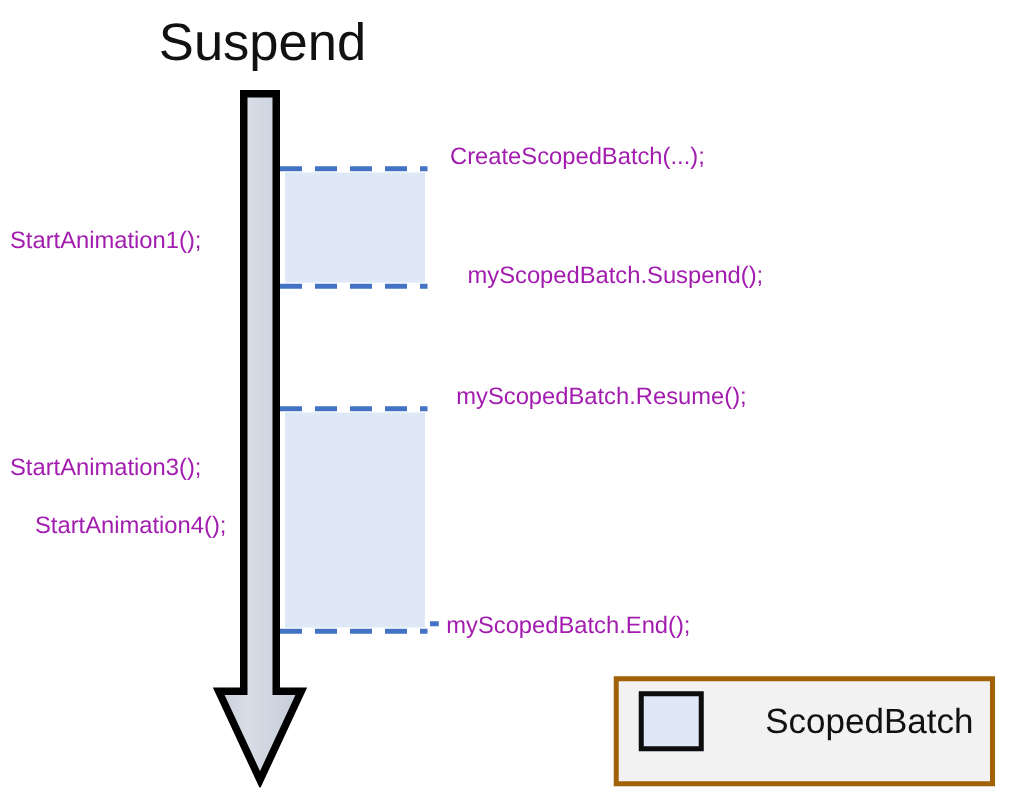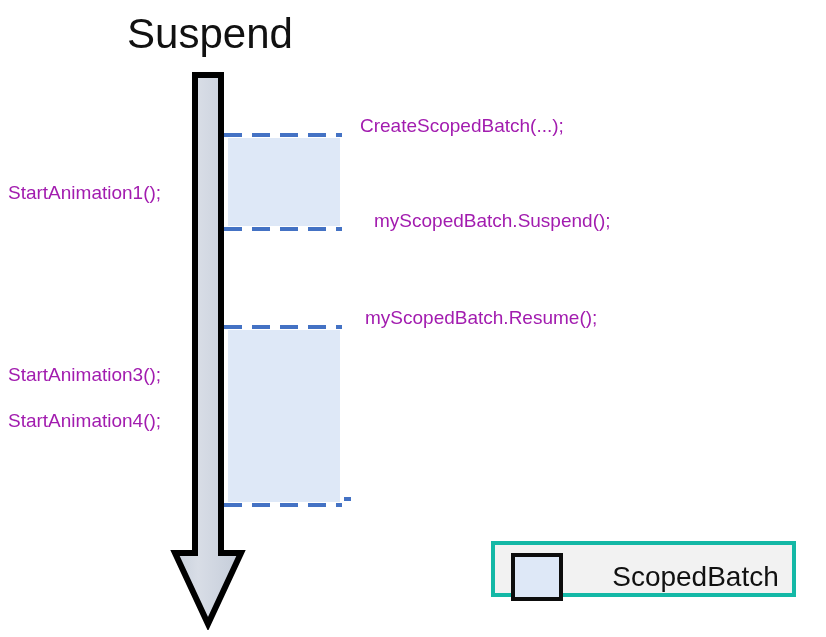--- a/index.html
+++ b/index.html
@@ -90,36 +90,36 @@
     color: #a21caf;
     white-space: nowrap;
     font-family: "Liberation Sans", sans-serif;
   }
   .left-label  { left: 8px; }
   .right-label { }
 
   #label-sa1 { top: 162px; margin-top: 20px; }
   #label-sa2 { top: 264px; }
   #label-sa3 { top: 364px; }
-  #label-sa4 { top: 410px; }
+  #label-sa4 { top: 410px; margin-left: 20px; }
 
   #label-create  { left: 360px; top: 115px; }
   #label-suspend { left: 358px; top: 210px; margin-left: 16px; }
   #label-resume  { left: 365px; top: 307px; }
   #label-end     { left: 357px; top: 490px; }
 
   
   .legend {
     position: absolute;
     left: 491px;
     top: 541px;
     width: 305px;
-    height: 56px;
+    height: 88px;
     background: #F2F2F2;
-    border: 4px solid #14b8a6;
+    border: 4px solid #a16207;
     box-sizing: border-box;
     display: flex;
     align-items: center;
   }
   .legend-swatch {
     position: absolute;
     left: 16px;
     top: 8px;
     width: 52px;
     height: 48px;
@@ -172,19 +172,20 @@
   </div>
   <div class="dash-stub"></div>
 
   <div class="code-label left-label" id="label-sa1">StartAnimation1();</div>
   <div class="code-label left-label" id="label-sa3">StartAnimation3();</div>
   <div class="code-label left-label" id="label-sa4">StartAnimation4();</div>
 
   <div class="code-label right-label" id="label-create">CreateScopedBatch(...);</div>
   <div class="code-label right-label" id="label-suspend">myScopedBatch.Suspend();</div>
   <div class="code-label right-label" id="label-resume">myScopedBatch.Resume();</div>
+  <div class="code-label right-label" id="label-end">myScopedBatch.End();</div>
 
   <div class="legend">
     <div class="legend-swatch"></div>
     <div class="legend-text">ScopedBatch</div>
   </div>
 
 </div>
 
 </body></html>

